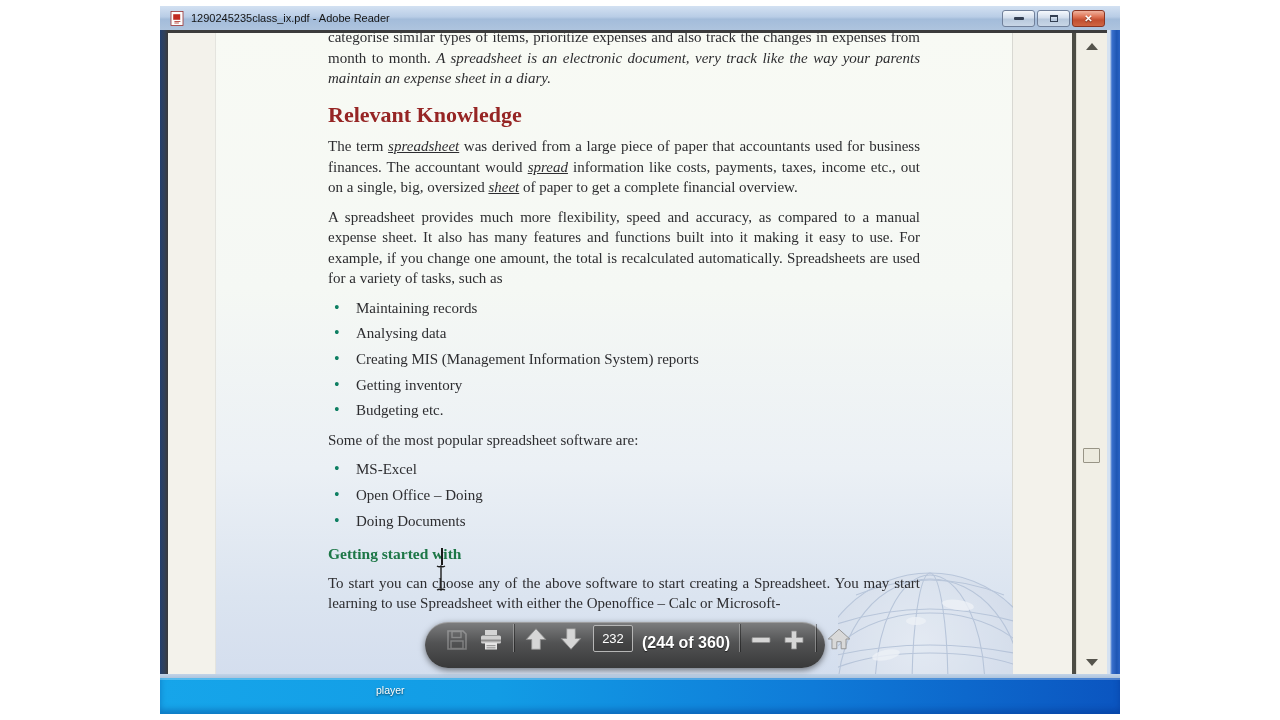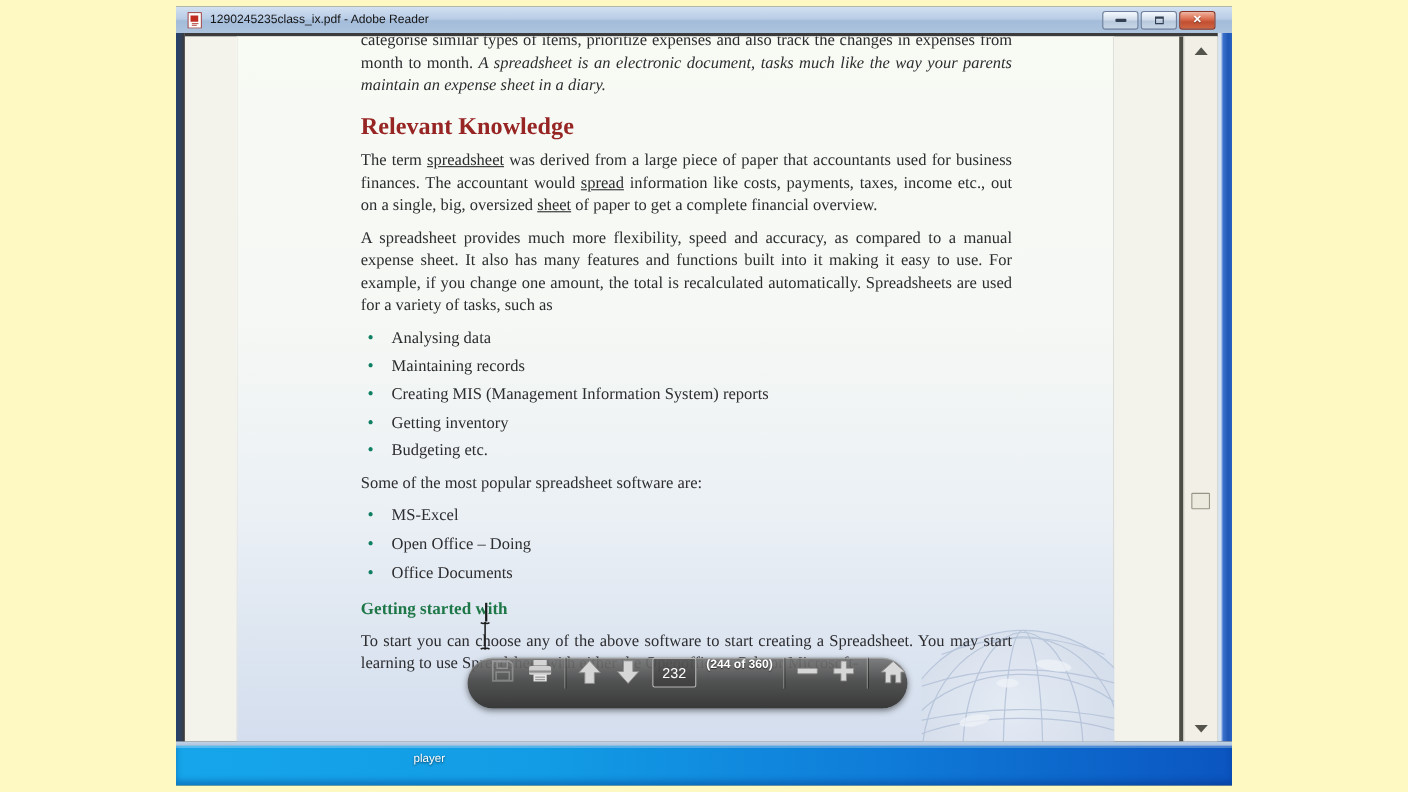--- a/index.html
+++ b/index.html
@@ -1,16 +1,16 @@
 <!DOCTYPE html>
 <html><head>
 <meta charset="utf-8">
 <style>
   html,body{margin:0;padding:0;background:#000;width:1280px;height:720px;overflow:hidden;}
-  .stage{position:relative;width:1280px;height:720px;background:#fef9c3;font-family:"Liberation Sans",sans-serif;}
+  .stage{position:relative;width:1280px;height:720px;background:#ffffff;font-family:"Liberation Sans",sans-serif;}
   .video{position:absolute;left:160px;top:6px;width:960px;height:708px;background:#0a0a0a;}
 
   
   .titlebar{position:absolute;left:0;top:0;width:960px;height:24px;
     background:linear-gradient(180deg,#d3e1f2 0%,#b9cde6 45%,#a3bcda 55%,#aec4de 100%);
     display:flex;align-items:center;}
   .pdficon{width:15px;height:15px;margin-left:10px;flex:0 0 auto;}
   .title{font-size:11px;color:#141414;margin-left:6px;white-space:nowrap;}
   .winbtns{position:absolute;right:15px;top:4px;display:flex;gap:2px;}
   .winbtn{width:33px;height:17px;border:1px solid #70809a;border-radius:3px;box-sizing:border-box;
@@ -35,21 +35,21 @@
   
   .page{position:absolute;left:47px;top:0;width:798px;height:641px;overflow:hidden;
     background:linear-gradient(180deg,#f8faf4 0%,#f5f8f4 40%,#ebf0f5 68%,#dbe4f0 88%,#d4deee 100%);
     box-shadow:inset -1px 0 0 #d8d8d2, inset 1px 0 0 #e4e4de;}
   .globe{position:absolute;right:0;bottom:-4px;opacity:.85;}
 
   .page-text{position:relative;margin:-6px 93px 0 113px;width:592px;
     font-family:"Liberation Serif",serif;font-size:15px;line-height:20.5px;
     color:#2d2d30;text-align:justify;}
   .para{margin:0 0 9px 0;}
-  .term{text-decoration:underline;}
+  .term{font-style:italic;text-decoration:underline;}
   .intro-italic{font-style:italic;}
   h2.rk{font-family:"Liberation Serif",serif;font-size:22px;font-weight:bold;color:#962524;
     margin:16px 0 11px 0;text-align:left;}
   h3.gs{font-family:"Liberation Serif",serif;font-size:15.5px;font-weight:bold;color:#1d7747;
     margin:13px 0 8px 0;text-align:left;}
   ul.blist{list-style:none;margin:1px 0 9px 0;padding:0;text-align:left;}
   ul.blist li{position:relative;padding-left:28px;margin:0 0 5.2px 0;}
   ul.blist li::before{content:"\2022";position:absolute;left:6px;top:0;color:#0e7f62;font-size:16px;}
 
   .caret{position:absolute;left:226px;top:515px;width:1.5px;height:17px;background:#1a1a1a;}
@@ -59,31 +59,31 @@
   .divider{position:absolute;left:904px;top:0;width:4px;height:641px;background:#4c4c44;}
   .scrollbar{position:absolute;left:908px;top:0;width:31px;height:641px;background:#f1efe6;
     border-left:1px solid #dddbd0;box-sizing:border-box;}
   .sb-arrow{position:absolute;left:9px;width:0;height:0;}
   .sb-arrow.up{top:10px;border-left:6px solid transparent;border-right:6px solid transparent;border-bottom:7px solid #55544c;}
   .sb-arrow.down{bottom:8px;border-left:6px solid transparent;border-right:6px solid transparent;border-top:7px solid #55544c;}
   .sb-thumb{position:absolute;left:6px;top:415px;width:17px;height:15px;background:#eceade;
     border:1px solid #989486;box-sizing:border-box;border-radius:1px;}
 
   
-  .floatbar{position:absolute;left:265px;top:592px;width:400px;height:46px;z-index:30;
+  .floatbar{position:absolute;left:265px;top:616px;width:400px;height:46px;z-index:30;
     border-radius:23px;box-sizing:border-box;
     background:linear-gradient(180deg,rgba(118,118,118,.92) 0%,rgba(72,72,72,.93) 45%,rgba(48,48,48,.95) 100%);
     box-shadow:0 2px 6px rgba(0,0,0,.5), inset 0 1px 0 rgba(255,255,255,.25);
-    display:flex;align-items:flex-start;padding:0 20px;gap:9px;}
+    display:flex;align-items:flex-end;padding:16px 20px;gap:9px;}
   .tbtn{display:flex;align-items:center;justify-content:center;flex:0 0 auto;cursor:default;}
   .tbtn.ghost{opacity:.32;}
   .tsep{width:1px;height:28px;background:rgba(200,200,200,.45);box-shadow:1px 0 0 rgba(0,0,0,.4);flex:0 0 auto;}
   .pagebox{width:38px;height:25px;border:1px solid #b6b6b6;border-radius:2px;background:rgba(40,40,40,.35);
     color:#fff;font-size:13px;display:flex;align-items:center;justify-content:center;flex:0 0 auto;}
-  .pagecount{color:#fff;font-size:11px;font-weight:bold;white-space:nowrap;text-shadow:0 1px 1px rgba(0,0,0,.6);flex:0 0 auto;}
+  .pagecount{color:#fff;font-size:16px;font-weight:bold;white-space:nowrap;text-shadow:0 1px 1px rgba(0,0,0,.6);flex:0 0 auto;}
 
   
   .taskbar{position:absolute;left:0;top:672px;width:960px;height:36px;
     background:linear-gradient(90deg,#16a5ea 0%,#129ce5 35%,#0f7bd8 68%,#0b55c0 100%);
     box-shadow:inset 0 2px 0 rgba(255,255,255,.28), inset 0 -4px 6px rgba(0,40,120,.35);}
   .player{position:absolute;left:168px;top:6px;color:#fff;font-size:10.5px;
     text-shadow:0 1px 2px rgba(0,0,0,.65);padding-left:48px;}
 </style>
 </head>
 <body>
@@ -142,42 +142,42 @@
             </g>
             <g fill="#f2f5f9" opacity="0.8">
               <ellipse cx="48" cy="112" rx="14" ry="5" transform="rotate(-12 48 112)"></ellipse>
               <ellipse cx="120" cy="62" rx="16" ry="5" transform="rotate(8 120 62)"></ellipse>
               <ellipse cx="78" cy="78" rx="10" ry="4"></ellipse>
             </g>
           </g>
         </svg>
 
         <div class="page-text">
-          <p class="para"><span>categorise similar types of items, prioritize expenses and also track the changes in expenses from month to month. </span><span class="intro-italic">A spreadsheet is an electronic document, tasks much like the way your parents maintain an expense sheet in a diary.</span></p>
+          <p class="para"><span>categorise similar types of items, prioritize expenses and also track the changes in expenses from month to month. </span><span class="intro-italic">A spreadsheet is an electronic document, very track like the way your parents maintain an expense sheet in a diary.</span></p>
 
           <h2 class="rk">Relevant Knowledge</h2>
 
           <p class="para"><span>The term </span><span class="term">spreadsheet</span><span> was derived from a large piece of paper that accountants used for business finances. The accountant would </span><span class="term">spread</span><span> information like costs, payments, taxes, income etc., out on a single, big, oversized </span><span class="term">sheet</span><span> of paper to get a complete financial overview.</span></p>
 
           <p class="para">A spreadsheet provides much more flexibility, speed and accuracy, as compared to a manual expense sheet. It also has many features and functions built into it making it easy to use. For example, if you change one amount, the total is recalculated automatically. Spreadsheets are used for a variety of tasks, such as</p>
 
           <ul class="blist">
+            <li>Maintaining records</li>
             <li>Analysing data</li>
-            <li>Maintaining records</li>
             <li>Creating MIS (Management Information System) reports</li>
             <li>Getting inventory</li>
             <li>Budgeting etc.</li>
           </ul>
 
           <p class="para">Some of the most popular spreadsheet software are:</p>
 
           <ul class="blist">
             <li>MS-Excel</li>
             <li>Open Office – Doing</li>
-            <li>Office Documents</li>
+            <li>Doing Documents</li>
           </ul>
 
           <h3 class="gs">Getting started with</h3>
 
           <p class="para">To start you can choose any of the above software to start creating a Spreadsheet. You may start learning to use Spreadsheet with either the Openoffice – Calc or Microsoft-</p>
         </div>
 
         <div class="caret"></div>
         <svg class="ibeam" width="14" height="28" viewBox="0 0 14 28">
           <g stroke="#1c1c1c" stroke-width="1.4" fill="none">

